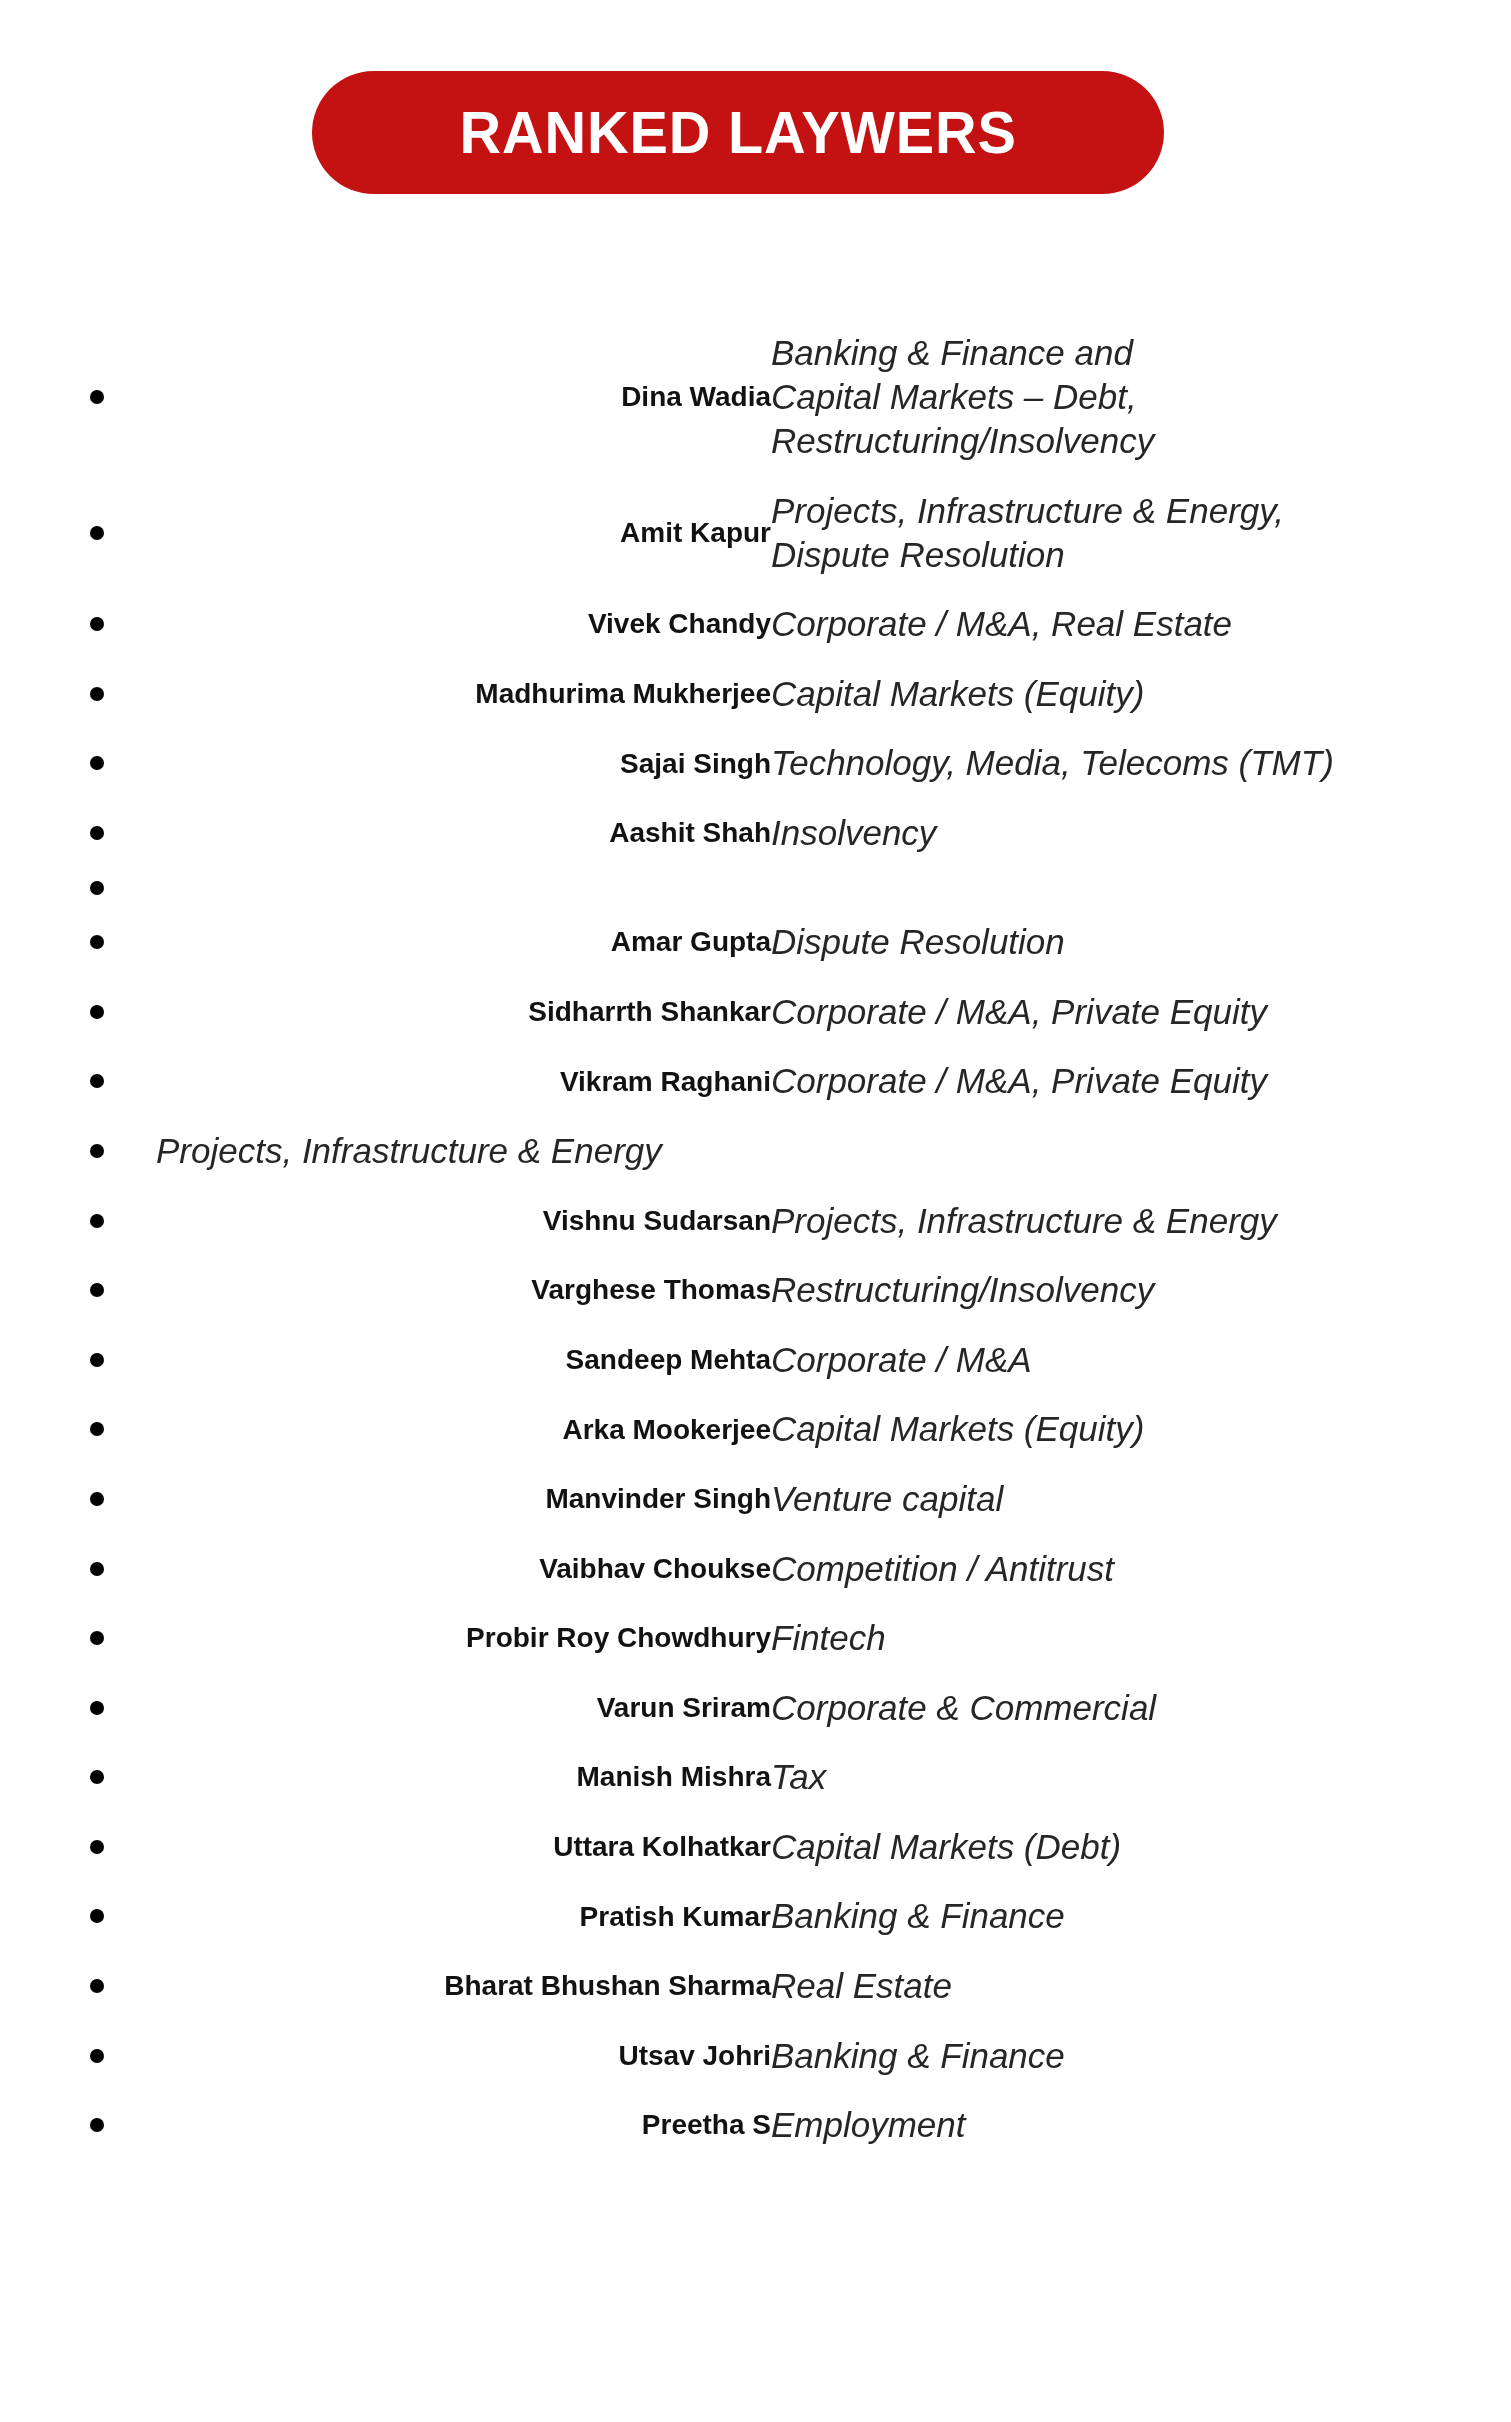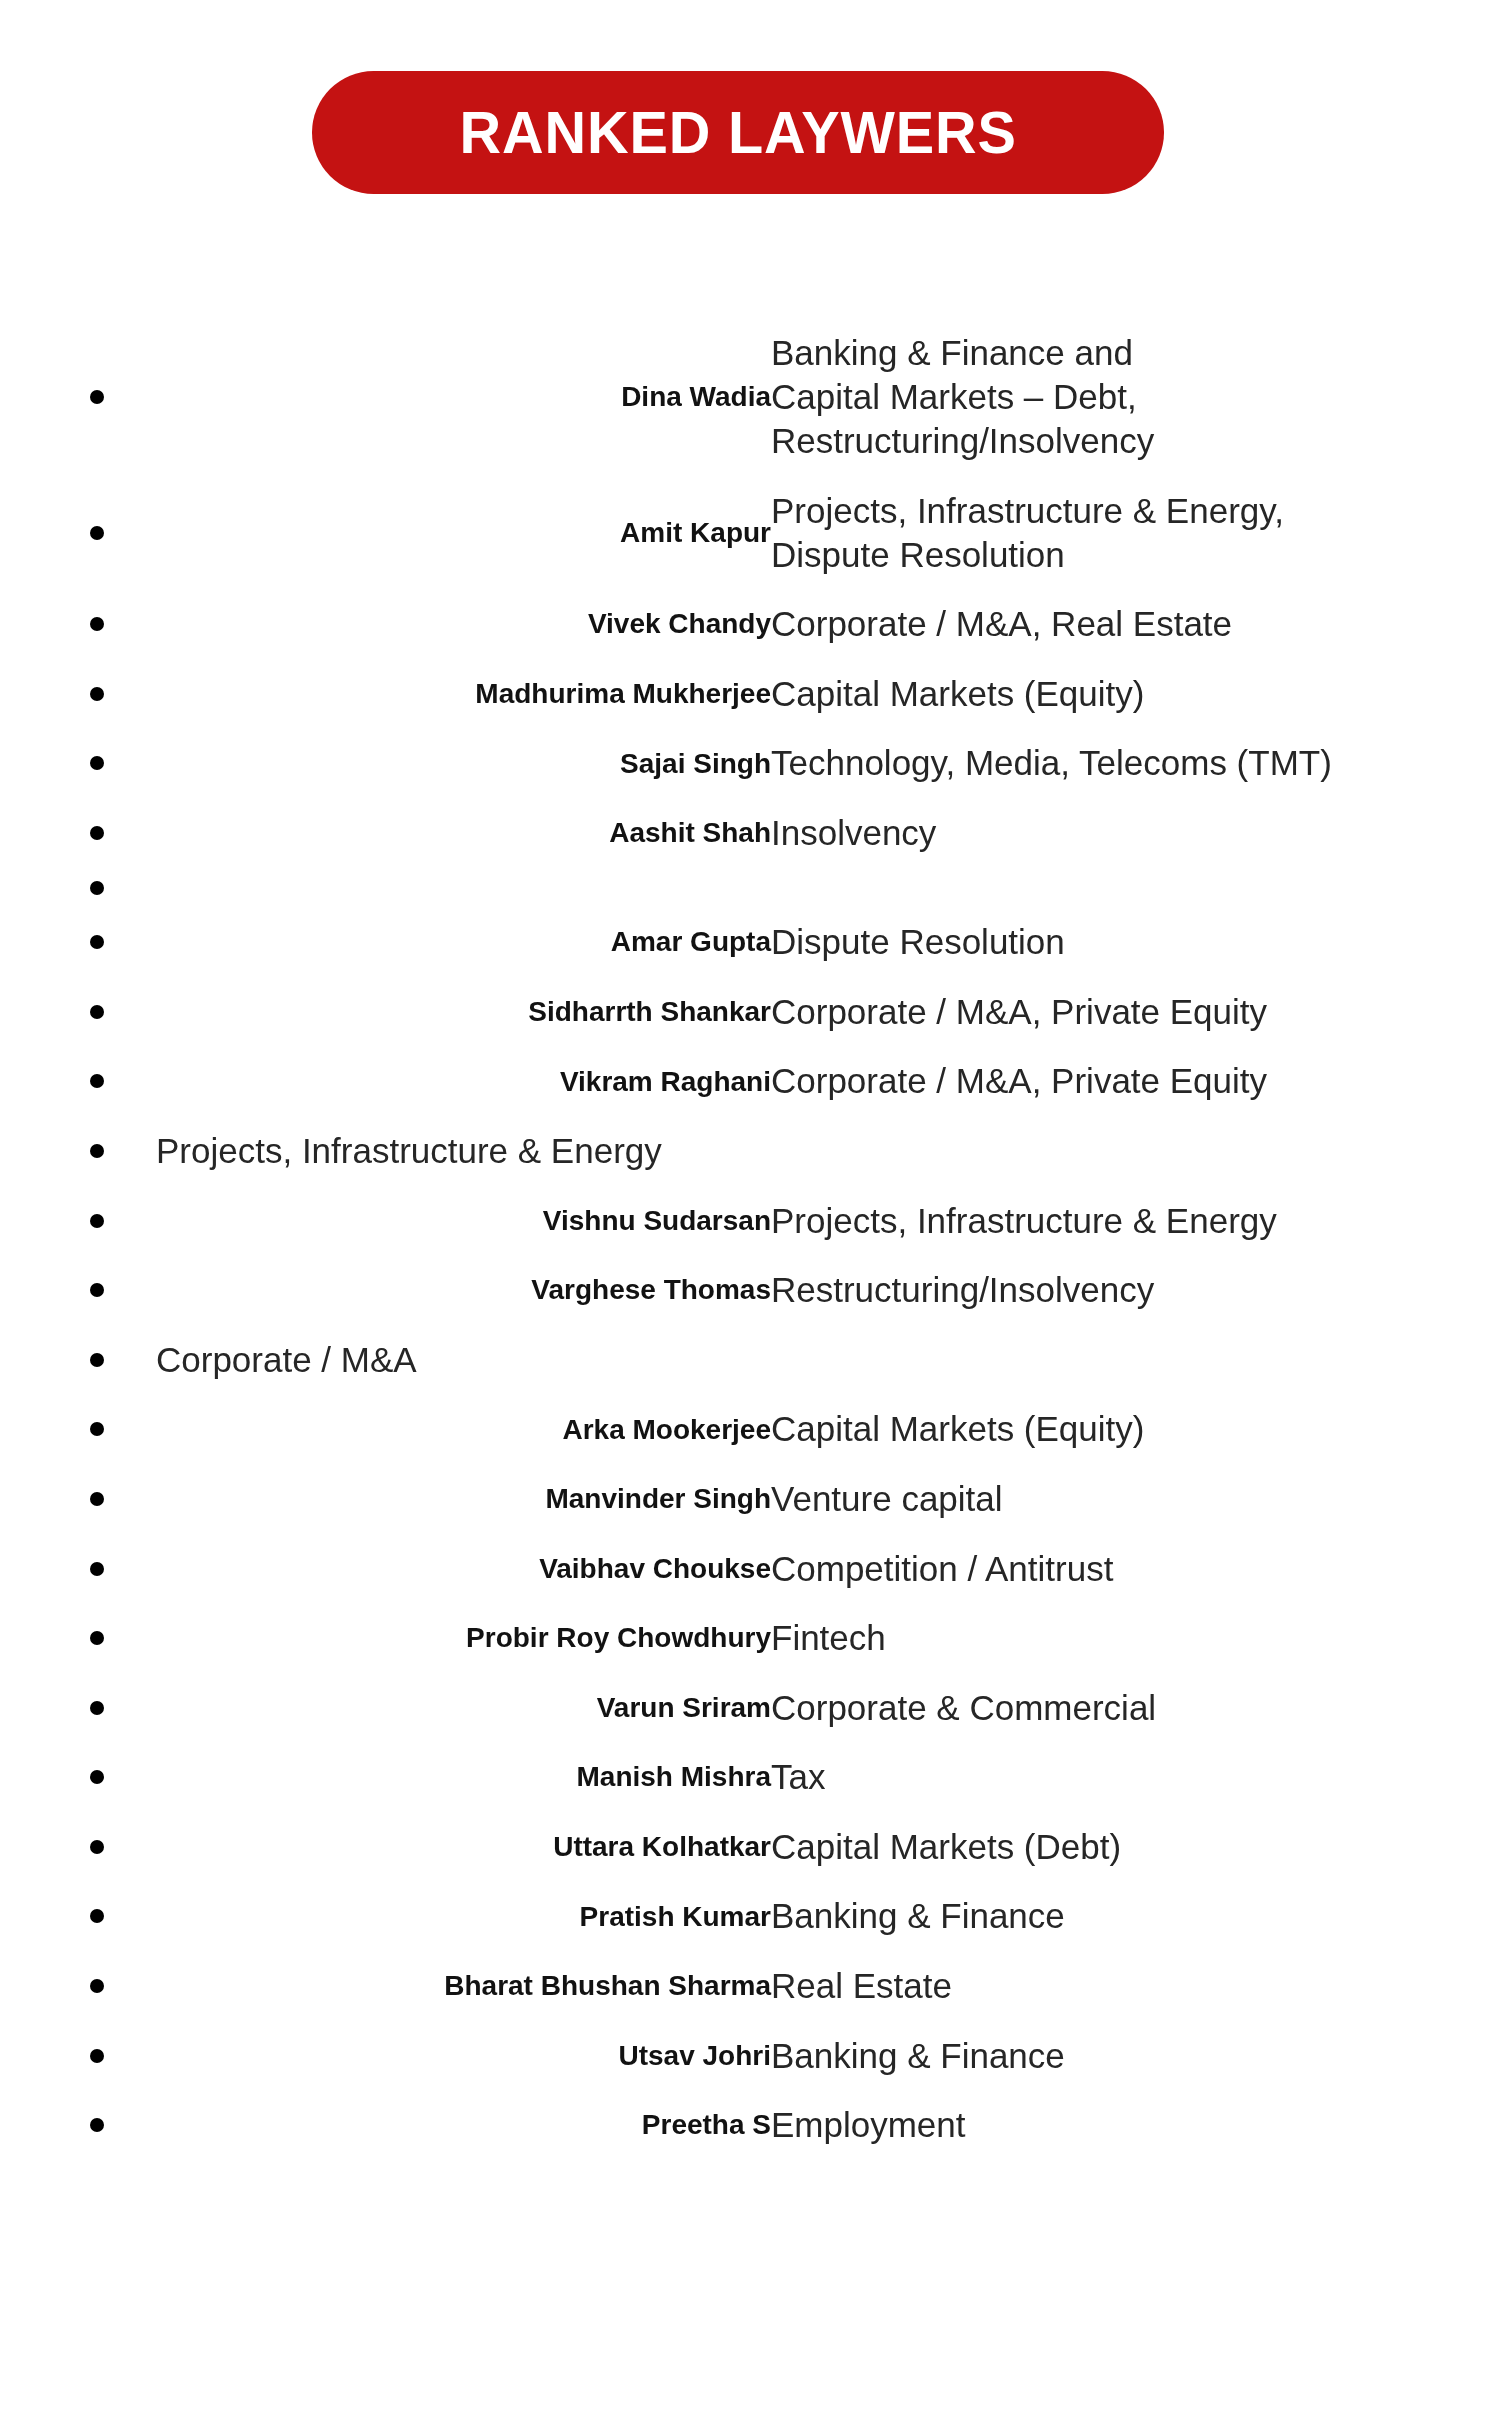--- a/index.html
+++ b/index.html
@@ -65,20 +65,21 @@
   }
   .practice {
     flex: 1 1 auto;
     font-size: 35px;
     font-weight: 400;
     color: var(--practice-color, #262626);
   }
   .practice .line {
     line-height: 44px;
     white-space: nowrap;
+    font-style: italic;
   }
 </style>
 </head>
 <body>
 
 <div class="page">
   <div class="badge">
     <span class="badge-title">RANKED LAYWERS</span>
   </div>
   <ul class="lawyer-list">
@@ -179,20 +180,21 @@
   <li class="row">
     <span class="bullet"></span>
     <div class="name">Varghese Thomas</div>
     <div class="practice">
           <div class="line">Restructuring/Insolvency</div>
         </div>
   </li>
 
   <li class="row">
     <span class="bullet"></span>
+    <div class="name">Sandeep Mehta</div>
     <div class="practice">
           <div class="line">Corporate / M&amp;A</div>
         </div>
   </li>
 
   <li class="row">
     <span class="bullet"></span>
     <div class="name">Arka Mookerjee</div>
     <div class="practice">
           <div class="line">Capital Markets (Equity)</div>

